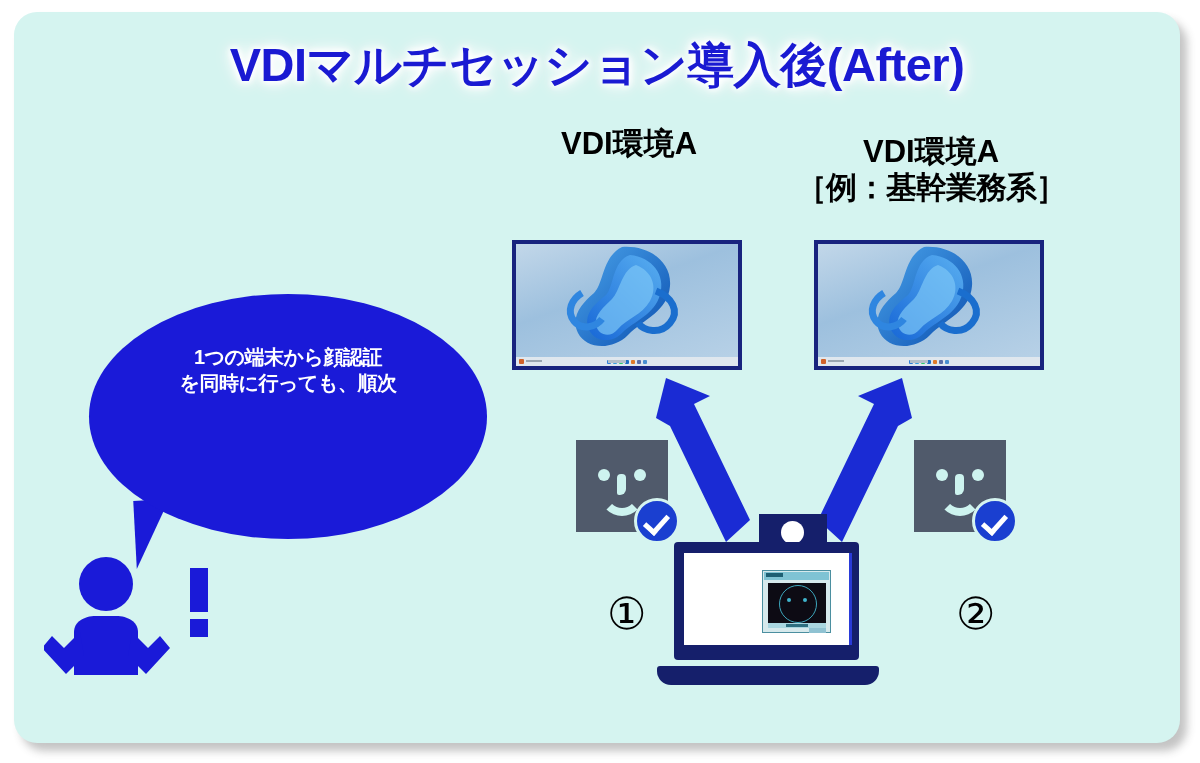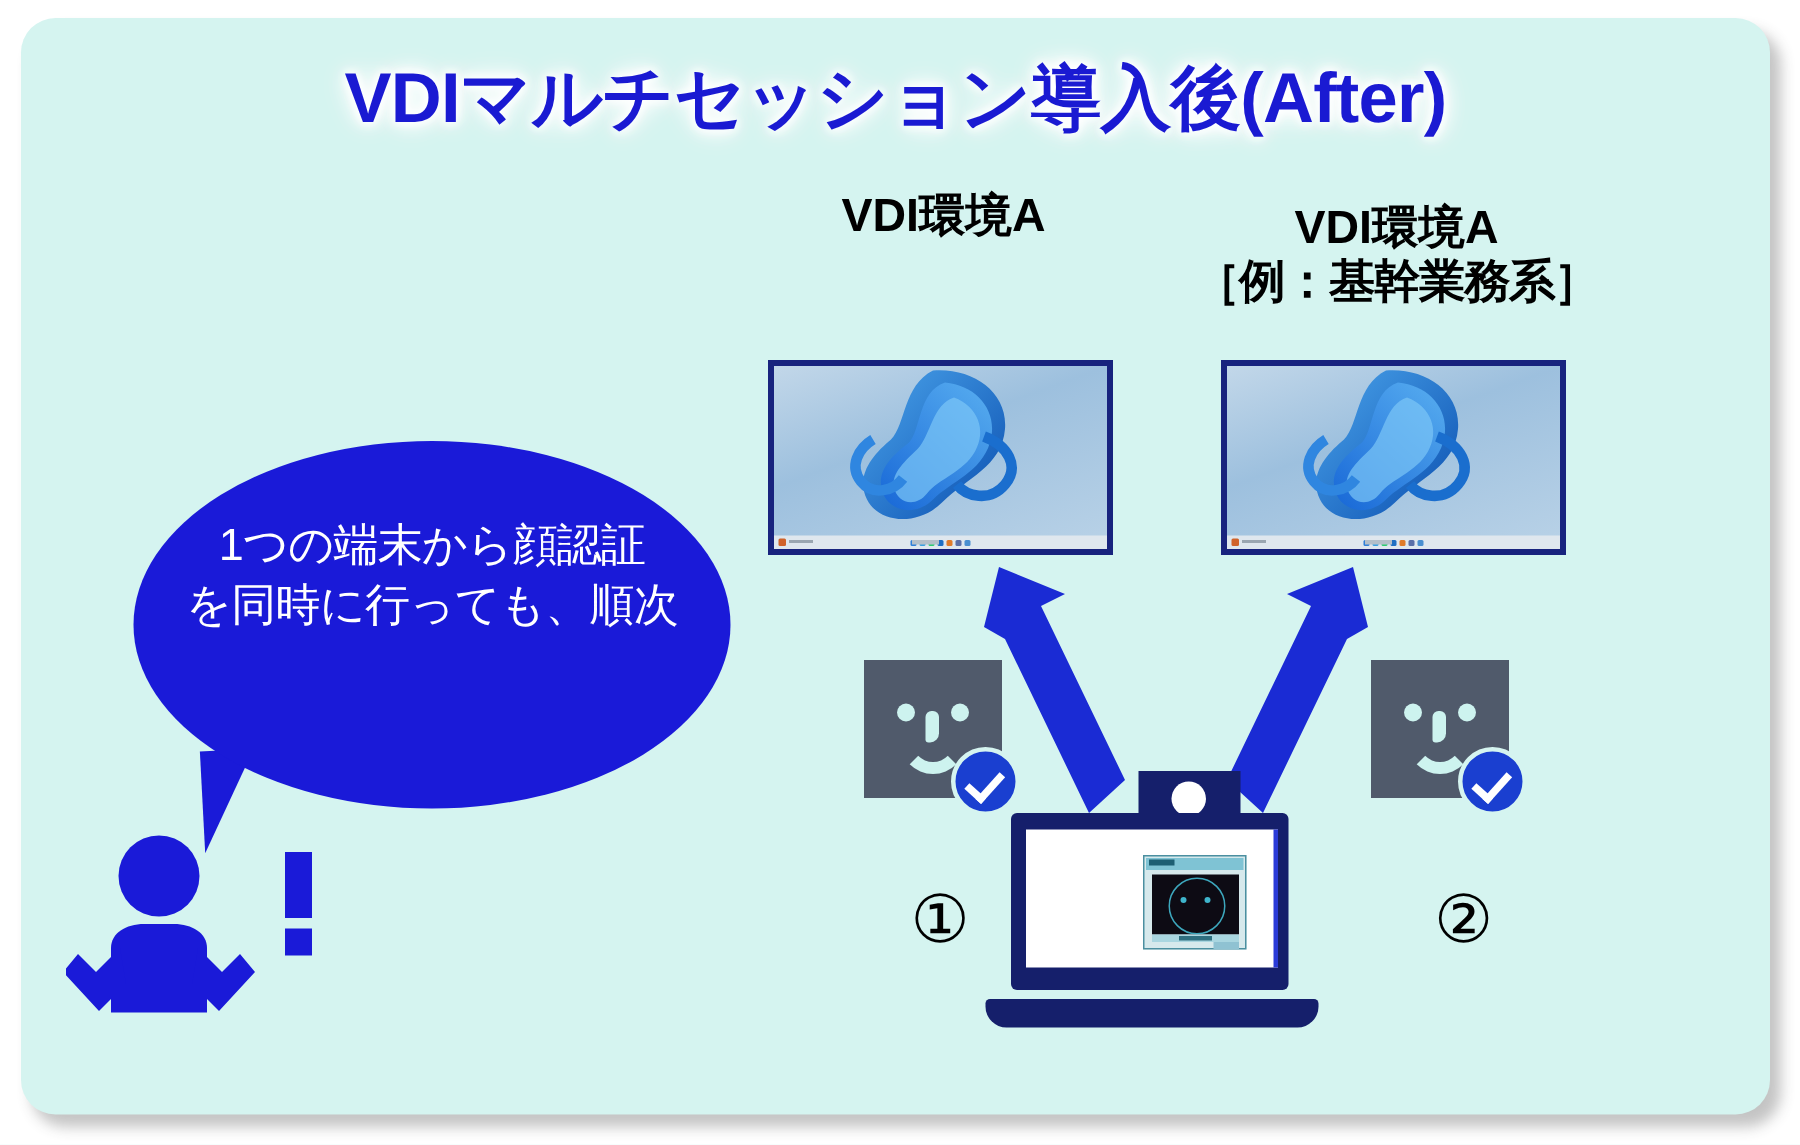--- a/index.html
+++ b/index.html
@@ -308,22 +308,22 @@
     border-left: 36px solid #1a1ad8;
     border-bottom: 68px solid transparent;
     transform: rotate(-3deg);
   }
   .bubble-text {
     position: absolute;
     left: 0; top: 50px;
     width: 398px;
     text-align: center;
     color: #ffffff;
-    font-size: 30px;
-    font-weight: normal;
+    font-size: 20px;
+    font-weight: bold;
     line-height: 1.32;
     letter-spacing: -0.5px;
   }
   .bubble-text span { display: block; }
 
   
   #person { position: absolute; left: 30px; top: 538px; width: 190px; height: 130px; }
   .exclaim-bar {
     position: absolute;
     left: 146px; top: 18px;

